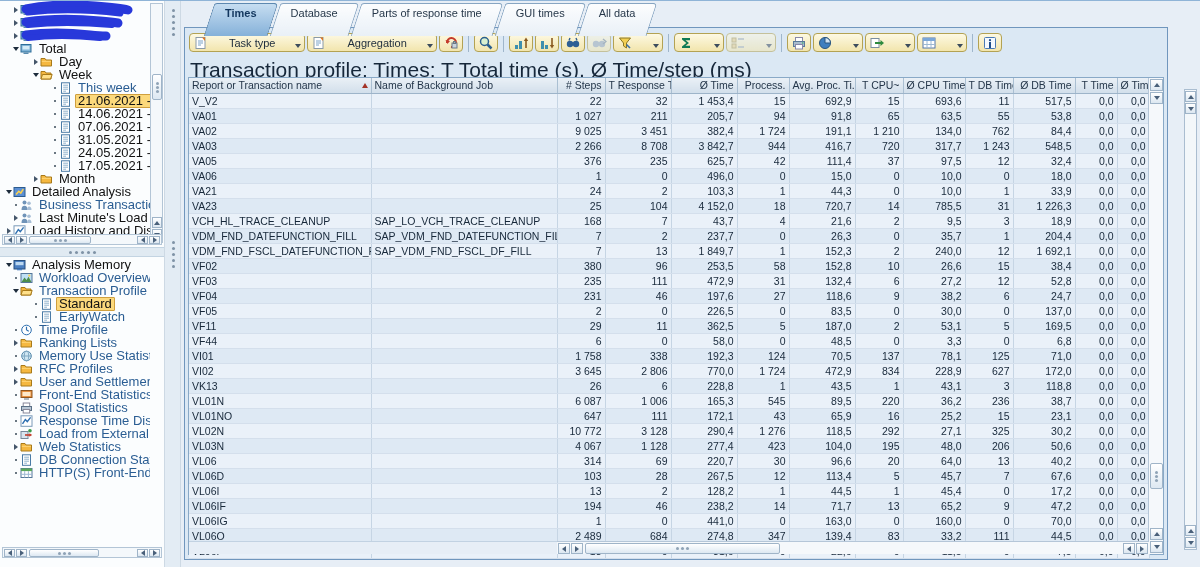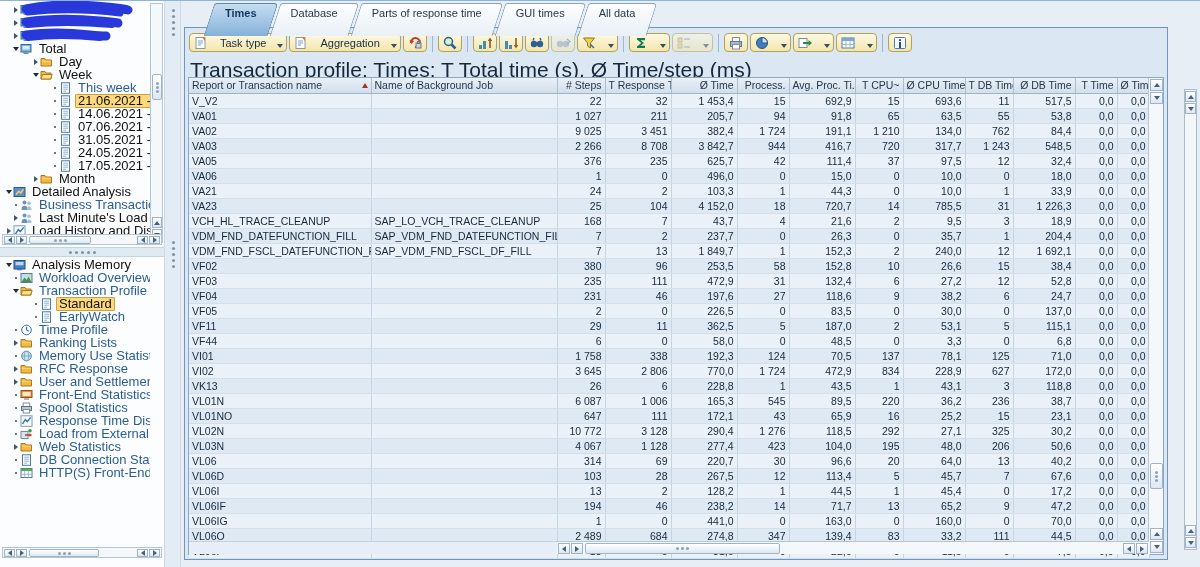--- a/index.html
+++ b/index.html
@@ -48,21 +48,21 @@
   
   .main { position:absolute; left:181px; top:0; width:1019px; height:567px; }
   .tabs { position:absolute; left:28px; top:2px; height:33px; display:flex; z-index:5; }
   .tab { position:relative; padding:4px 16px 0 16px; margin-right:2px; font-size:11px; color:#27384a; cursor:default; }
   .tab::before { content:''; position:absolute; inset:0; transform:skewX(-18deg); background:linear-gradient(#fcfdfe,#e9f0f7); border:1px solid #87a5c2; border-bottom:none; border-radius:3px 4px 0 0; z-index:-1; }
   .tab.active { color:#12365e; font-weight:bold; }
   .tab.active::before { background:linear-gradient(#c6ddf1,#85b1d9); border-color:#5d88b0; }
   .panel { position:absolute; left:3px; top:26px; width:984px; height:533px; background:#dbe8f4; border:1px solid #7096bd; }
   
   .toolbar { position:absolute; left:4px; top:4px; height:21px; display:flex; align-items:center; gap:2px; }
-  .tb-btn { height:19px; background:linear-gradient(#fdf9e3,#f2e5ad); border:1px solid #b3a253; border-radius:4px; display:flex; align-items:center; gap:11px; padding:0 3px; cursor:default; }
+  .tb-btn { height:19px; background:linear-gradient(#fdf9e3,#f2e5ad); border:1px solid #b3a253; border-radius:4px; display:flex; align-items:center; gap:20px; padding:0 3px; cursor:default; }
   .tb-btn.disabled { opacity:.55; }
   .tb-label { font-size:11px; color:#1d2c3c; }
   .tbi { width:16px; height:16px; }
   .tbi svg { display:block; }
   .dd { width:0; height:0; border-top:4px solid #3c4c5c; border-left:3px solid transparent; border-right:3px solid transparent; align-self:flex-end; margin-bottom:3px; }
   .tb-sep { width:1px; height:18px; background:#9fb6cb; margin:0 3px; }
   .page-title { position:absolute; left:5px; top:30px; font-size:21px; color:#16273a; }
   
   .grid-wrap { position:absolute; left:3px; top:49px; width:976px; height:478px; background:#fff; border:1px solid #89a9c7; }
   table.alv { border-collapse:collapse; table-layout:fixed; width:960px; }
@@ -433,21 +433,21 @@
       </div>
       <div class="tree-row">
         <span class="t-ind" style="width: 9px;"></span>
         <span class="ar ar-r"></span>
         <span class="ti">
           <svg width="13" height="12">
             <path d="M1 3 L1 10 L11.5 10 L11.5 4 L6 4 L5 2.5 L1 2.5 Z" fill="#f5b840" stroke="#a87a1a"></path>
             <rect x="1.8" y="4.8" width="9" height="1" fill="#ffd87a"></rect>
           </svg>
         </span>
-        <span class="tlabel link">RFC Response</span>
+        <span class="tlabel link">RFC Profiles</span>
       </div>
       <div class="tree-row">
         <span class="t-ind" style="width: 9px;"></span>
         <span class="ar ar-r"></span>
         <span class="ti">
           <svg width="13" height="12">
             <path d="M1 3 L1 10 L11.5 10 L11.5 4 L6 4 L5 2.5 L1 2.5 Z" fill="#f5b840" stroke="#a87a1a"></path>
             <rect x="1.8" y="4.8" width="9" height="1" fill="#ffd87a"></rect>
           </svg>
         </span>
@@ -996,21 +996,21 @@
               <td>VF11</td>
               <td></td>
               <td class="num">29</td>
               <td class="num">11</td>
               <td class="num">362,5</td>
               <td class="num">5</td>
               <td class="num">187,0</td>
               <td class="num">2</td>
               <td class="num">53,1</td>
               <td class="num">5</td>
-              <td class="num">115,1</td>
+              <td class="num">169,5</td>
               <td class="num">0,0</td>
               <td class="num">0,0</td>
             </tr>
             <tr>
               <td>VF44</td>
               <td></td>
               <td class="num">6</td>
               <td class="num">0</td>
               <td class="num">58,0</td>
               <td class="num">0</td>

